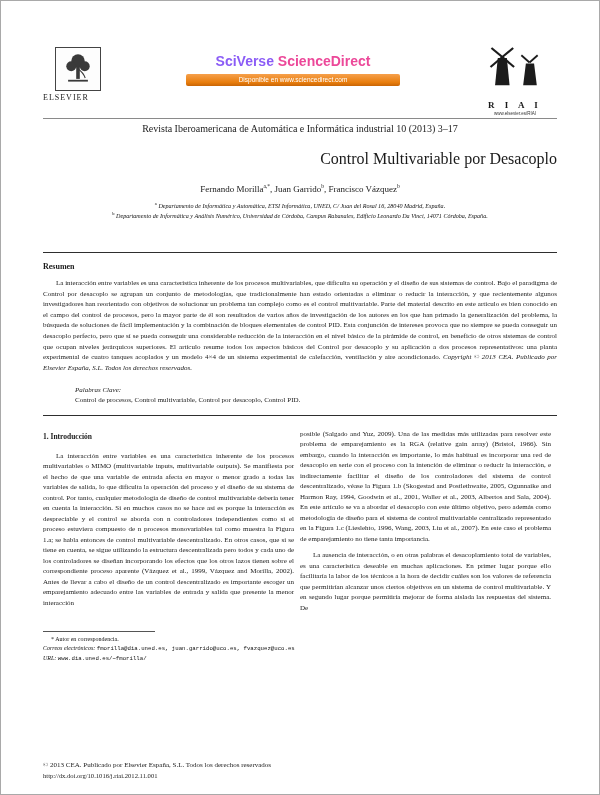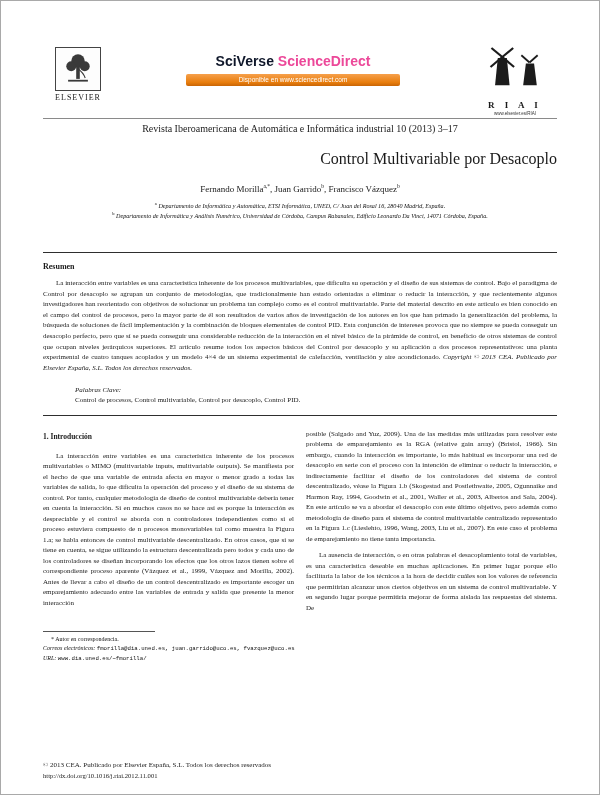--- a/index.html
+++ b/index.html
@@ -4,26 +4,26 @@
 <style>
   * { margin:0; padding:0; box-sizing:border-box; }
   html,body { background:#fff; }
   body { font-family:"Liberation Serif","DejaVu Serif",serif; color:#1a1a1a; }
   .page {
     width:600px; height:795px; margin:0 auto; background:var(--page-bg,#fff);
     border:1px solid #a9a9a9; padding:46px 42px 14px; position:relative; overflow:hidden;
   }
   
   .masthead { display:flex; justify-content:space-between; align-items:flex-start; height:66px; }
-  .elsevier { width:70px; text-align:center; }
+  .elsevier { width:70px; text-align:left; }
   .elsevier-frame { width:46px; height:44px; border:1px solid #444; margin:0 auto; display:flex; align-items:center; justify-content:center; background:#fdfdfd; }
   .elsevier-word { font-size:8px; letter-spacing:1px; margin-top:2px; font-family:"Liberation Serif",serif; }
   .center-block { text-align:center; padding-top:6px; }
   .sciverse-line { font-family:"Liberation Sans","DejaVu Sans",sans-serif; font-size:14px; font-weight:bold; }
-  .sciverse-part1 { color:#0f172a; }
+  .sciverse-part1 { color:#8b5cf6; }
   .sciverse-part2 { color:#ec4899; }
   .sd-banner {
     margin:5px auto 0; width:214px; padding:2px 0 3px;
     background:linear-gradient(180deg,#f6a04b 0%, var(--banner-orange,#e87d0d) 70%, #c96505 100%);
     color:#fff; font-family:"Liberation Sans",sans-serif; font-size:6.5px; border-radius:2px;
   }
   .riai { width:84px; text-align:center; }
   .riai-word { font-size:9px; font-weight:bold; letter-spacing:4px; margin-top:9px; }
   .riai-url { font-size:4.5px; color:#333; margin-top:1px; font-family:"Liberation Sans",sans-serif; }
   .masthead-rule { border-top:1px solid #8a8a8a; margin-top:5px; }
@@ -36,21 +36,21 @@
   .affils sup { font-size:4.5px; font-style:normal; }
   .rule-strong { border-top:1px solid #2e2e2e; margin-top:30px; }
   
   .abstract-heading { font-size:8px; font-weight:bold; margin-top:9px; }
   .abstract-text { font-size:7px; line-height:1.52; text-align:justify; margin-top:7px; text-indent:13px; }
   .abstract-copyright { font-style:italic; }
   .keywords { margin-top:11px; font-size:7px; line-height:1.5;margin-left:32px; }
   .kw-head { font-style:italic; }
   .rule-strong-2 { border-top:1px solid #2e2e2e; margin-top:9px; }
   
-  .columns { display:flex; gap:12px; margin-top:13px; }
+  .columns { display:flex; gap:6px; margin-top:13px; }
   .col { width:251px; font-size:7px; line-height:1.5; text-align:justify; }
   .section-heading { font-size:7.5px; font-weight:bold; margin:2px 0 9px; text-align:left; }
   .col p { text-indent:13px; margin-bottom:6px; }
   
   .footnote { width:262px; margin-top:12px; font-size:6px; line-height:1.55; color:#111; }
   .footnote-rule { width:112px; border-top:1px solid #555; margin-bottom:3px; }
   .fn-corr { padding-left:8px; }
   .fn-label { font-style:italic; }
   .mono { font-family:"Liberation Mono","DejaVu Sans Mono",monospace; font-size:5.7px; }
   

